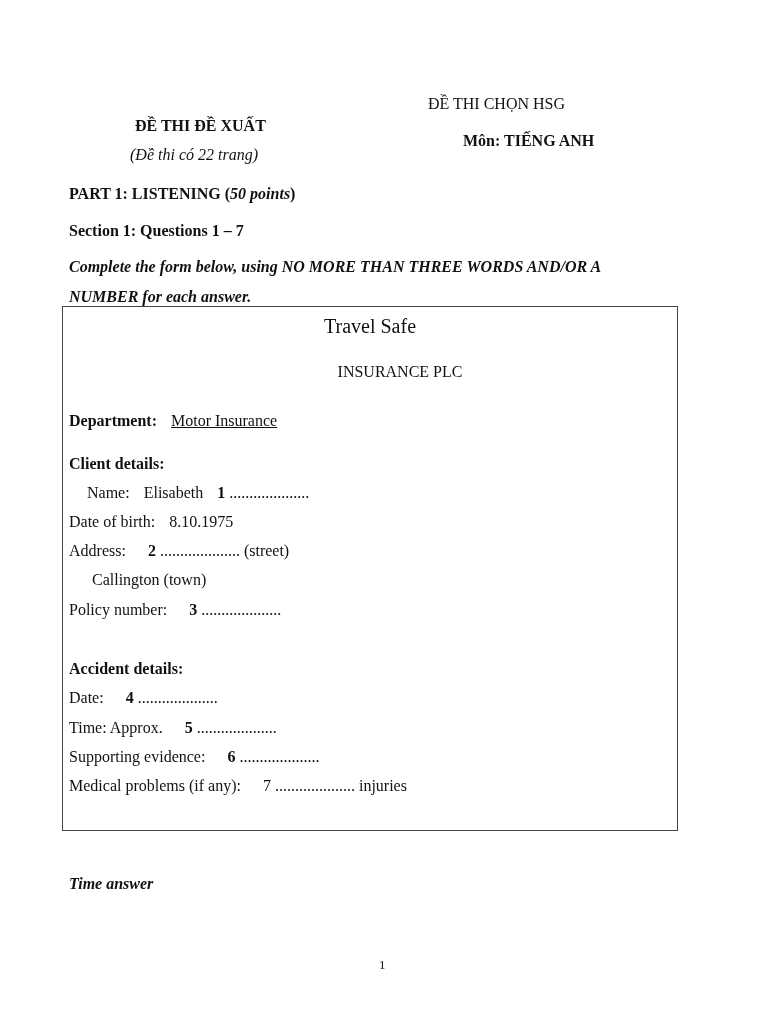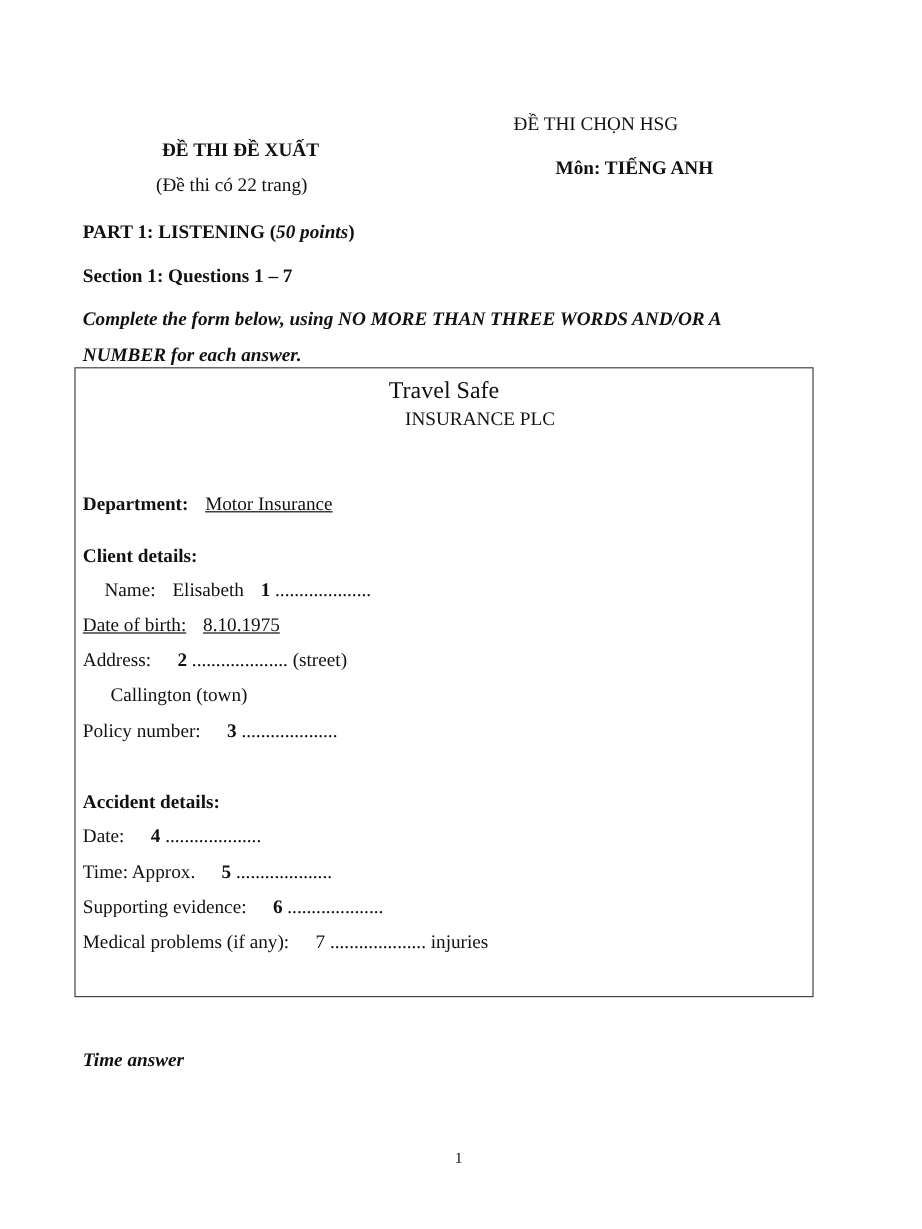--- a/index.html
+++ b/index.html
@@ -3,21 +3,21 @@
 <meta charset="utf-8">
 <style>
   html, body { margin:0; padding:0; background:#ffffff; }
   body { width:768px; height:1024px; position:relative; overflow:hidden;
          font-family:"Liberation Serif", "DejaVu Serif", serif; color:#111; }
   .abs { position:absolute; white-space:nowrap; }
   .b { font-weight:bold; }
   .i { font-style:italic; }
   .f16 { font-size:16px;margin-top:11px; }
   #header-left-title { left:135px; top:117px; font-size:16px; font-weight:bold; }
-  #header-left-sub { left:130px; top:146px; font-size:16px; }
+  #header-left-sub { left:130px; top:146px; font-size:16px; font-style:italic; }
   #header-right-title { left:428px; top:95px; font-size:16px; font-weight:normal; }
   #header-right-sub { left:463px; top:132px; font-size:16px; font-weight:bold; }
   .box { position:absolute; left:62px; top:306px; width:616px; height:525px;
          border:1.5px solid #444; box-sizing:border-box; }
   .row { position:absolute; left:69px; font-size:16px; white-space:nowrap; }
   .u { text-decoration:underline; }
   .gap1 { display:inline-block; width:14px; }
   .gap2 { display:inline-block; width:22px; }
 </style>
 </head>
@@ -37,33 +37,33 @@
 <div class="abs f16 b i" style="left:69px; top:247px;">
   <span>Complete the form below, using </span><span>NO MORE THAN THREE WORDS AND/OR A</span>
 </div>
 <div class="abs f16 b i" style="left:69px; top:277px;">
   <span>NUMBER</span><span> for each answer.</span>
 </div>
 
 <div class="box"></div>
 
 <div class="abs" style="left:62px; width:616px; top:315px; text-align:center; font-size:20px;">Travel Safe</div>
-<div class="abs" style="left:62px; width:676px; top:341px; text-align:center; font-size:16px;">INSURANCE PLC</div>
+<div class="abs" style="left:62px; width:676px; top:363px; text-align:center; font-size:16px;">INSURANCE PLC</div>
 
 <div class="row" style="top:396px;margin-top:16px;">
   <span class="b">Department:</span><span class="gap1"></span><span class="u">Motor Insurance</span>
 </div>
 
 <div class="row b" style="top:455px;">Client details:</div>
 
 <div class="row" style="top:484px;margin-left:18px;">
   <span>Name:</span><span class="gap1"></span><span>Elisabeth</span><span class="gap1"></span><span class="b">1</span> <span>....................</span>
 </div>
 
-<div class="row" style="top:513px;text-decoration:underline;">
+<div class="row" style="top:513px;">
   <span>Date of birth:</span><span class="gap1"></span><span>8.10.1975</span>
 </div>
 
 <div class="row" style="top:542px;">
   <span>Address:</span><span class="gap2"></span><span class="b">2</span> <span>....................</span> <span>(street)</span>
 </div>
 
 <div class="row" style="top:571px; left:92px;">Callington (town)</div>
 
 <div class="row" style="top:601px;">

